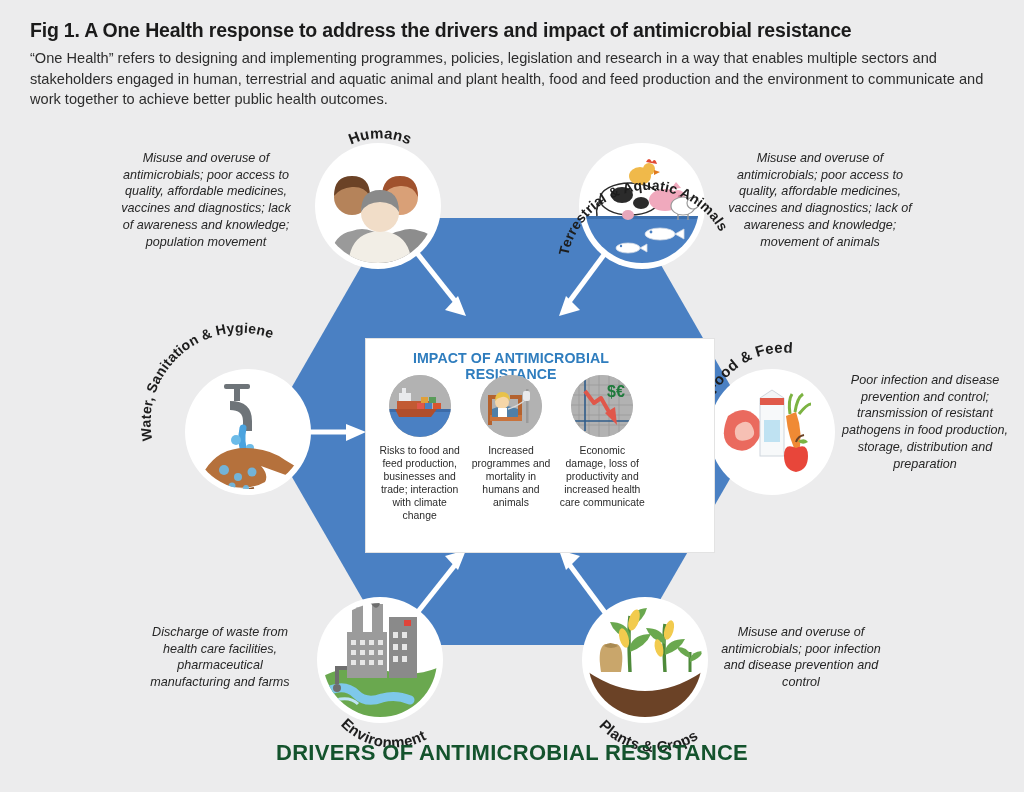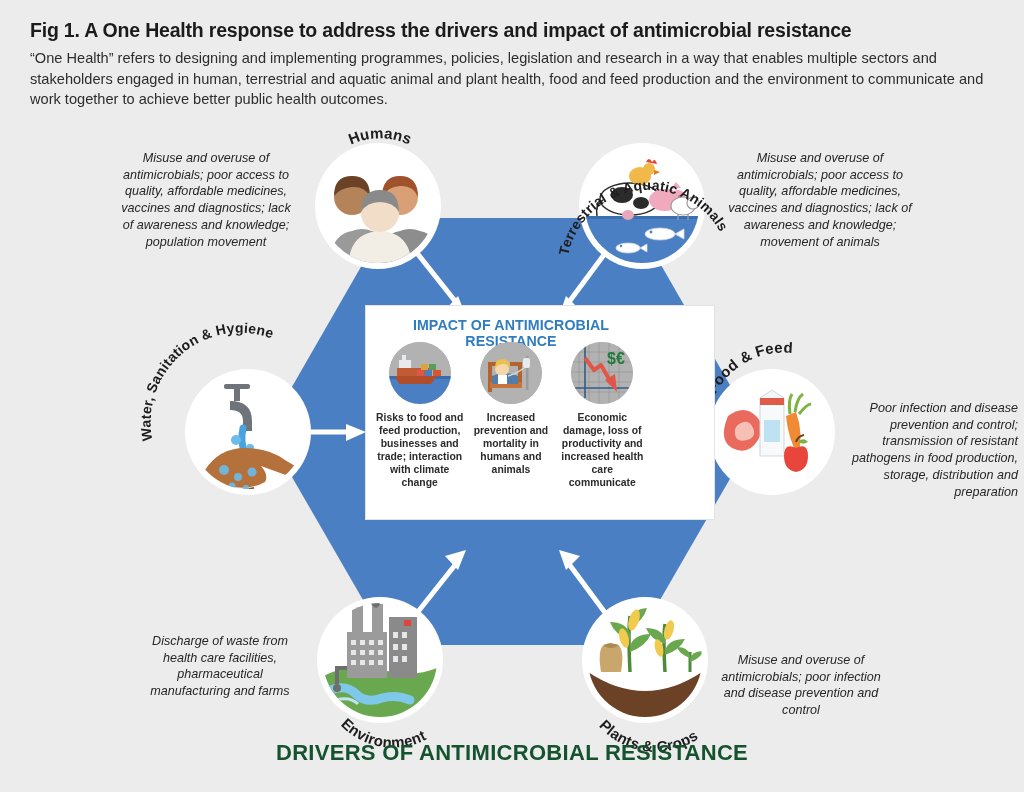--- a/index.html
+++ b/index.html
@@ -33,36 +33,35 @@
   .node-label svg{overflow:visible;}
   .node-label text{
     font-family:"Liberation Sans", sans-serif;
     font-weight:bold;font-size:15px;fill:#1d1d1d;
     letter-spacing:0.2px;
   }
   .node-label.small text{font-size:14px;}
 
   
   #impact{
-    position:absolute;left:366px;top:306px;width:348px;height:213px;
+    position:absolute;left:366px;top:339px;width:348px;height:213px;
     background:#fff;
     box-shadow:0 0 0 1px #e3e3e3;
   }
   #impact .imp-title{
     position:absolute;left:0;top:11px;width:290px;text-align:center;
     font-size:14.2px;font-weight:bold;color:#2f7dbe;letter-spacing:0.1px;
   }
   .imp-cols{position:absolute;left:8px;top:36px;width:274px;display:flex;}
   .imp-col{width:33.33%;display:flex;flex-direction:column;align-items:center;}
   .imp-ico{width:62px;height:62px;border-radius:50%;overflow:hidden;position:relative;background:#b4b4b4;}
   .imp-ico svg{position:absolute;left:0;top:0;}
   .imp-txt{
     margin-top:7px;font-size:10.4px;line-height:1.25;text-align:center;color:#2b2b2b;
     padding:0 2px;
-    font-weight:bold;
   }
 
   
   .driver{
     position:absolute;font-size:12.6px;line-height:1.33;
     text-align:center;color:#262626;font-weight:500;font-style:italic;
   }
 
   
   #bottom-title{
@@ -398,21 +397,21 @@
               <path d="M12 34 q12 -6 26 0 v8 h-26z" fill="#4f7fa8"></path>
               <circle cx="22" cy="27" r="7" fill="#f5d6a8"></circle>
               <path d="M15 26 q0 -9 7 -9 q8 0 8 9 q-4 -5 -8 -4 q-5 1 -7 4z" fill="#e8c24a"></path>
               <rect x="18" y="33" width="9" height="9" fill="#ffffff"></rect>
               <rect x="46" y="14" width="2.5" height="34" fill="#9a9a9a"></rect>
               <rect x="43" y="16" width="7" height="10" rx="2" fill="#e9eaec"></rect>
               <path d="M44 26 q-8 6 -16 8" stroke="#d9d9d9" stroke-width="1.5" fill="none"></path>
             </g>
           </svg>
         </div>
-        <div class="imp-txt">Increased prevention and mortality in humans and animals</div>
+        <div class="imp-txt">Increased programmes and mortality in humans and animals</div>
       </div>
 
       <div class="imp-col">
         <div class="imp-ico">
           <svg width="62" height="62" viewBox="0 0 62 62">
             <circle cx="31" cy="31" r="31" fill="#b2b2b2"></circle>
             <g clip-path="url(#clipChart)">
               <g stroke="#9a9a9a" stroke-width="0.8">
                 <line x1="8" y1="0" x2="8" y2="62"></line>
                   <line x1="18" y1="0" x2="18" y2="62"></line>
@@ -437,21 +436,21 @@
       </div>
 
     </div>
   </div>
 
   <div class="driver" style="left:116px;top:150px;width:180px;">Misuse and overuse of antimicrobials; poor access to quality, affordable medicines, vaccines and diagnostics; lack of awareness and knowledge; population movement</div>
 
   <div class="driver" style="left:726px;top:150px;width:188px;">Misuse and overuse of antimicrobials; poor access to quality, affordable medicines, vaccines and diagnostics; lack of awareness and knowledge; movement of animals</div>
 
 
-  <div class="driver" style="left:832px;top:400px;width:186px;text-align:right;">Poor infection and disease prevention and control; transmission of resistant pathogens in food production, storage, distribution and preparation</div>
-
-  <div class="driver" style="left:136px;top:624px;width:168px;margin-top:9px;">Discharge of waste from health care facilities, pharmaceutical manufacturing and farms</div>
-
-  <div class="driver" style="left:714px;top:624px;width:174px;margin-top:28px;">Misuse and overuse of antimicrobials; poor infection and disease prevention and control</div>
+  <div class="driver" style="left:832px;top:372px;width:186px;">Poor infection and disease prevention and control; transmission of resistant pathogens in food production, storage, distribution and preparation</div>
+
+  <div class="driver" style="left:136px;top:624px;width:168px;">Discharge of waste from health care facilities, pharmaceutical manufacturing and farms</div>
+
+  <div class="driver" style="left:714px;top:624px;width:174px;">Misuse and overuse of antimicrobials; poor infection and disease prevention and control</div>
 
   <div id="bottom-title">DRIVERS OF ANTIMICROBIAL RESISTANCE</div>
 
 </div>
 
 </body></html>

